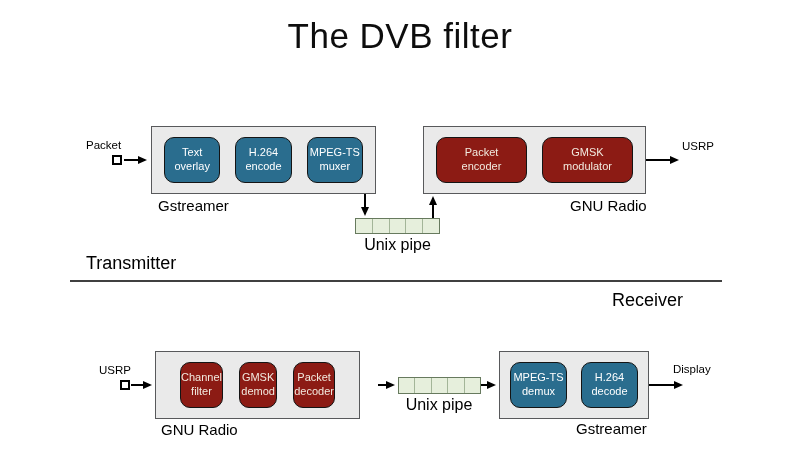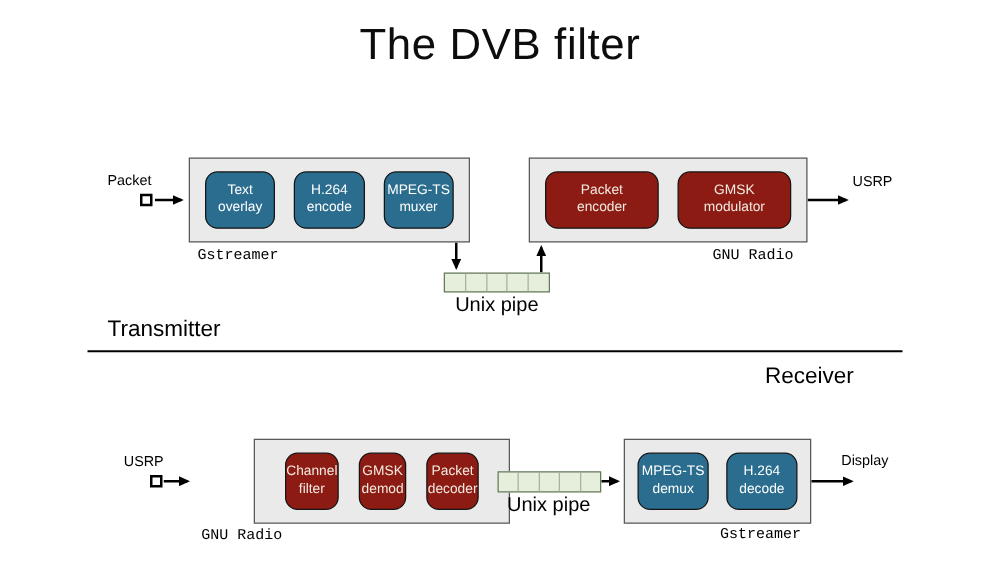--- a/index.html
+++ b/index.html
@@ -13,33 +13,33 @@
     font-size:35px; font-weight:400; letter-spacing:0.5px; color:#0d0d0d;
   }
   .arrows{left:0; top:0;}
   .container-box{
     background:var(--container-bg,#eaeaea);
     border:1.5px solid var(--container-border,#58595b);
     display:flex; align-items:center; box-sizing:border-box;
   }
   .tx-gs{left:151px; top:126px; width:225px; height:68px; padding:12px 12px; gap:15px;}
   .tx-gr{left:423px; top:126px; width:223px; height:68px; padding:0 12px; gap:15px;}
-  .rx-gr{left:155px; top:351px; width:205px; height:68px; padding:0 24px; gap:16px;margin-left:48px;}
+  .rx-gr{left:155px; top:351px; width:205px; height:68px; padding:0 24px; gap:16px;}
   .rx-gs{left:499px; top:351px; width:150px; height:68px; padding:0 10px; gap:14px;}
   .block{
     flex:1; height:46px; border-radius:10px; border:1.5px solid #141414;
     display:flex; align-items:center; justify-content:center; text-align:center;
     font-size:11px; line-height:1.25; white-space:pre-line; box-sizing:border-box;
   }
   .teal{background:var(--block-teal,#2a6d8e); color:#ffffff;}
   .red{background:var(--block-red,#8c1b14); color:#f2eadf;}
   .io-label{font-size:11.5px;}
   .connector{width:10px; height:10px; background:#fff; border:2px solid #000; box-sizing:border-box;}
   .section-label{font-size:18px;}
-  .container-label{font-size:12px;font-family:Liberation Mono, monospace;}
+  .container-label{font-size:15px;}
   .pipe-label{font-size:16px; text-align:center;}
   .pipe{
     display:flex; background:var(--pipe-bg,#e6efdc);
     border:1px solid var(--pipe-border,#677a5e); box-sizing:border-box;
   }
   .pipe .cell{flex:1; border-right:1px solid #a3b598;}
   .pipe .cell:last-child{border-right:none;}
   .tx-pipe{left:355px; top:218px; width:85px; height:16px;}
   .rx-pipe{left:398px; top:377px; width:83px; height:17px;}
 </style>

